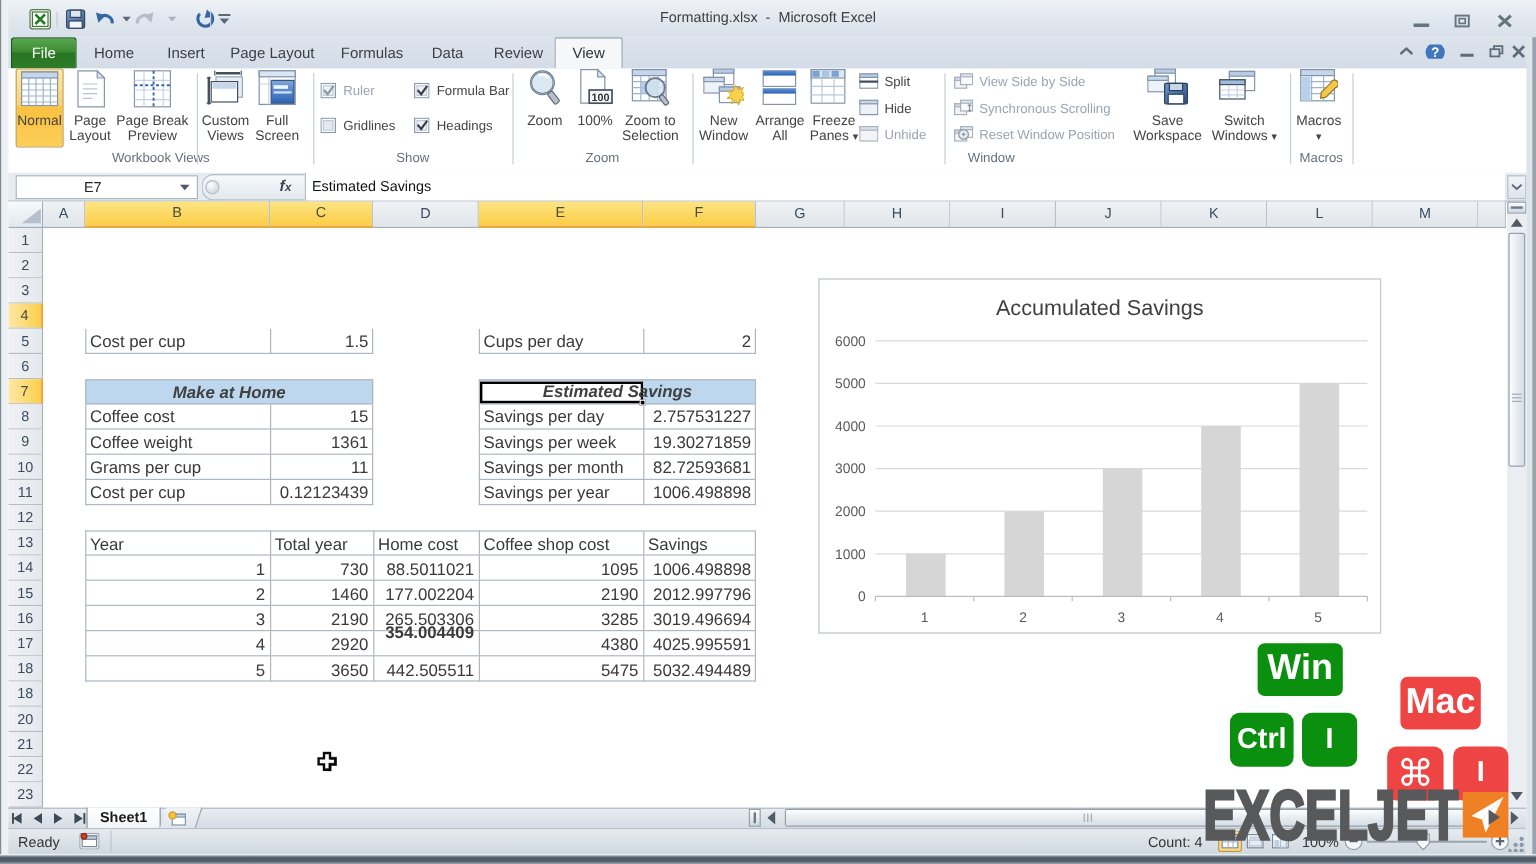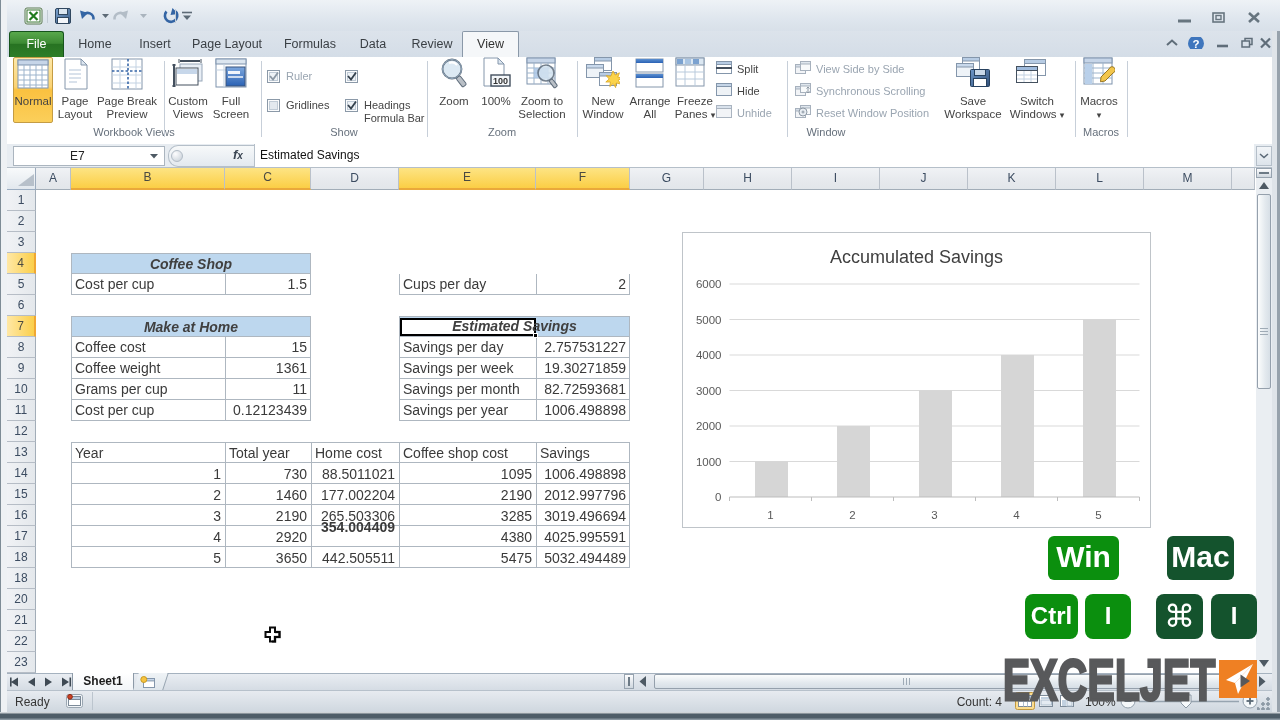--- a/index.html
+++ b/index.html
@@ -51,30 +51,31 @@
 
 
 #vscroll { left:1256px; top:168px; width:16px; height:505px; background:#eaeef2; }
 #tabbar { left:1px; top:673px; width:1271px; height:17px; background:linear-gradient(#e9edf2,#d5dce4); border-top:1px solid #a5b2bf; }
 #statusbar { left:1px; top:690px; width:1271px; height:22px; background:linear-gradient(#e7ebf0,#cfd7df); border-top:1px solid #b7c1cb; }
 #botedge { left:0; top:712px; width:1280px; height:8px; background:linear-gradient(#f0f3f5,#4e5d68 30%,#4e5d68 70%,#9aa6b0); }
 
 
 .badge { position:absolute; color:#fff; font-weight:bold; text-align:center; }
 .bgreen { background:#0b8f0e; }
-.bblue { background:#14532d; }
+.bblue { background:#ef4444;margin-top:28px; }
 
 
 #logotext { z-index:20; left:1003px; top:646px; font-size:58px; font-weight:bold; color:#58595b; letter-spacing:0.5px; -webkit-text-stroke:2.8px #58595b; transform:scaleX(0.70); transform-origin:left; }
 #logobox { z-index:21; left:1219px; top:660px; width:38px; height:38px; background:#ef8023; }
 </style>
 </head>
 <body>
 <div id="root">
   <div class="abs" id="titlebar"></div>
+  <div class="abs" id="titletext">Formatting.xlsx&nbsp; -&nbsp; Microsoft Excel</div>
   <div class="abs" id="tabrow"></div>
   <div class="abs" style="left:9px;top:31px;width:55px;height:26px;background:linear-gradient(#59a84c,#3c8a33 45%,#277322 50%,#2e7d28);border:1px solid #16541c;border-bottom:none;border-radius:3px 3px 0 0;color:#fff;font-size:12.5px;text-align:center;line-height:25px;">File</div>
   <div class="abs tab" style="left:72px;width:46px;">Home</div>
   <div class="abs tab" style="left:130px;width:50px;">Insert</div>
   <div class="abs tab" style="left:188px;width:78px;">Page Layout</div>
   <div class="abs tab" style="left:276px;width:68px;">Formulas</div>
   <div class="abs tab" style="left:352px;width:42px;">Data</div>
   <div class="abs tab" style="left:404px;width:56px;">Review</div>
   <div class="abs" style="left:462px;top:31px;width:57px;height:26px;background:#f5f7f9;border:1px solid #8a98a8;border-bottom:none;border-radius:2px 2px 0 0;font-size:12.5px;text-align:center;line-height:25px;color:#333;">View</div>
 
@@ -343,21 +344,20 @@
       <path d="M11 6 h4.5 v5 h-4.5 v4.5 h-3" fill="none" stroke="#000" stroke-width="2.6" opacity="0.55"></path>
   </svg>
   <div class="abs" id="logotext">EXCELJET</div>
   <div class="abs" id="logobox">
     <svg width="38" height="38" xmlns="http://www.w3.org/2000/svg">
       <polygon points="34,4 7,20 16,23" fill="#fff"></polygon>
       <polygon points="34,4 16,23 19,34" fill="#fff"></polygon>
       <polygon points="21.5,14.5 21.5,27.5 31,21" fill="#58595b"></polygon>
     </svg>
   </div>
-    <div class="abs cell thead" style="left: 71px; top: 253px; width: 240px; height: 21px; border: 1px solid rgb(174, 183, 192); line-height: 20px; font-size: 14px;">Coffee Shop</div>
     <div class="abs cell " style="left: 71px; top: 274px; width: 154px; height: 21px; border-left: 1px solid rgb(174, 183, 192); border-bottom: 1px solid rgb(174, 183, 192);"></div>
     <div class="abs cell " style="left: 225px; top: 274px; width: 86px; height: 21px; border-left: 1px solid rgb(174, 183, 192); border-bottom: 1px solid rgb(174, 183, 192); border-right: 1px solid rgb(174, 183, 192);"></div>
     <div class="abs cell " style="left: 75px; top: 276px; width: 146px; height: 18px;">Cost per cup</div>
     <div class="abs cell num" style="left: 225px; top: 276px; width: 82px; height: 18px;">1.5</div>
     <div class="abs cell " style="left: 399px; top: 274px; width: 137px; height: 21px; border-left: 1px solid rgb(174, 183, 192); border-bottom: 1px solid rgb(174, 183, 192);"></div>
     <div class="abs cell " style="left: 536px; top: 274px; width: 94px; height: 21px; border-left: 1px solid rgb(174, 183, 192); border-bottom: 1px solid rgb(174, 183, 192); border-right: 1px solid rgb(174, 183, 192);"></div>
     <div class="abs cell " style="left: 403px; top: 276px; width: 129px; height: 18px;">Cups per day</div>
     <div class="abs cell num" style="left: 536px; top: 276px; width: 90px; height: 18px;">2</div>
     <div class="abs cell thead" style="left: 71px; top: 316px; width: 240px; height: 21px; border: 1px solid rgb(174, 183, 192); line-height: 20px; font-size: 14px;">Make at Home</div>
     <div class="abs cell " style="left: 71px; top: 337px; width: 154px; height: 21px; border-left: 1px solid rgb(174, 183, 192); border-bottom: 1px solid rgb(174, 183, 192);"></div>
@@ -550,21 +550,21 @@
     <div class="abs" style="left: 267px; top: 98px;"><svg width="13" height="13" xmlns="http://www.w3.org/2000/svg">
         <rect x="0.5" y="0.5" width="12" height="12" fill="#fbfcfd" stroke="#8b99a8"></rect>
         <rect x="2.5" y="2.5" width="8" height="8" fill="#e3e9ef" stroke="#c0cbd6"></rect>
       </svg></div>
     <div class="abs smalltext" style="left: 286px; top: 98px;">Gridlines</div>
     <div class="abs" style="left: 345px; top: 69px;"><svg width="13" height="13" xmlns="http://www.w3.org/2000/svg">
         <rect x="0.5" y="0.5" width="12" height="12" fill="#fbfcfd" stroke="#8b99a8"></rect>
         <rect x="2.5" y="2.5" width="8" height="8" fill="#eef2f6" stroke="#c0cbd6"></rect>
         <path d="M3 6 l3 3.5 l5 -7" stroke="#35414d" stroke-width="1.8" fill="none"></path>
       </svg></div>
-    <div class="abs smalltext" style="left: 364px; top: 69px; margin-top: 42px;">Formula Bar</div>
+    <div class="abs smalltext" style="left: 364px; top: 69px;">Formula Bar</div>
     <div class="abs" style="left: 345px; top: 98px;"><svg width="13" height="13" xmlns="http://www.w3.org/2000/svg">
         <rect x="0.5" y="0.5" width="12" height="12" fill="#fbfcfd" stroke="#8b99a8"></rect>
         <rect x="2.5" y="2.5" width="8" height="8" fill="#eef2f6" stroke="#c0cbd6"></rect>
         <path d="M3 6 l3 3.5 l5 -7" stroke="#35414d" stroke-width="1.8" fill="none"></path>
       </svg></div>
     <div class="abs smalltext" style="left: 364px; top: 98px;">Headings</div>
     <div class="abs" style="left: 439px; top: 57px;"><svg width="30" height="33" xmlns="http://www.w3.org/2000/svg">
         <circle cx="13" cy="12" r="9.5" fill="#dce9f3" stroke="#5d6b7a" stroke-width="1.8"></circle>
         <circle cx="13" cy="12" r="9.5" fill="none" stroke="#9eb6cc" stroke-width="0.8"></circle>
         <path d="M10 6 a7 7 0 0 1 8 2" stroke="#fff" stroke-width="2" fill="none"></path>

